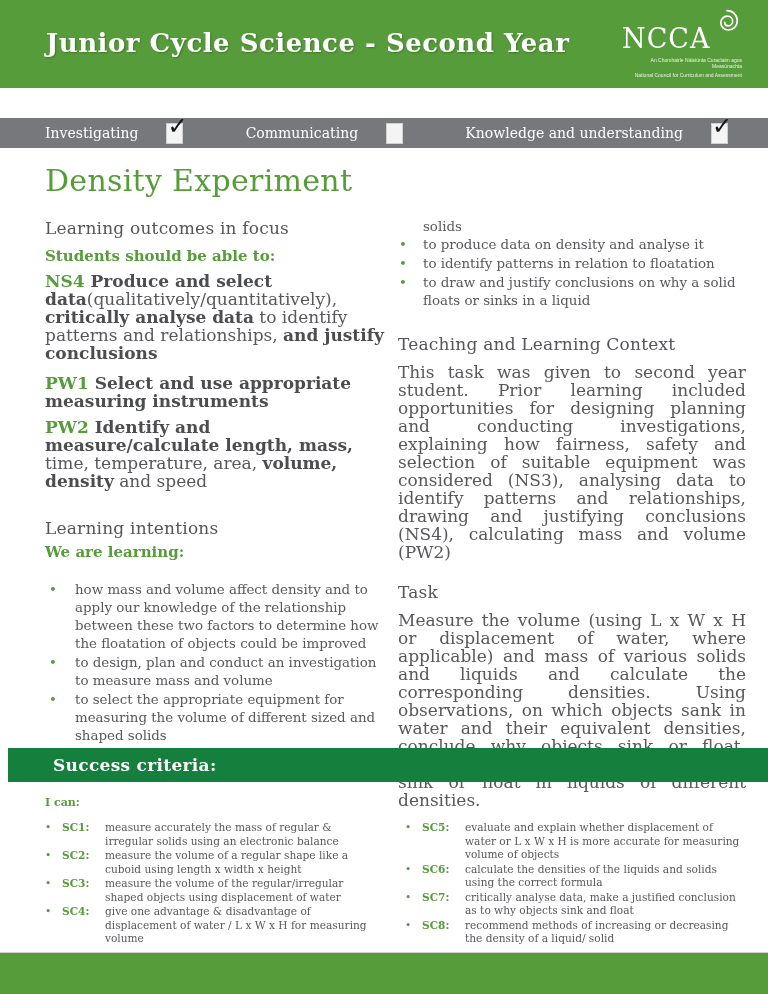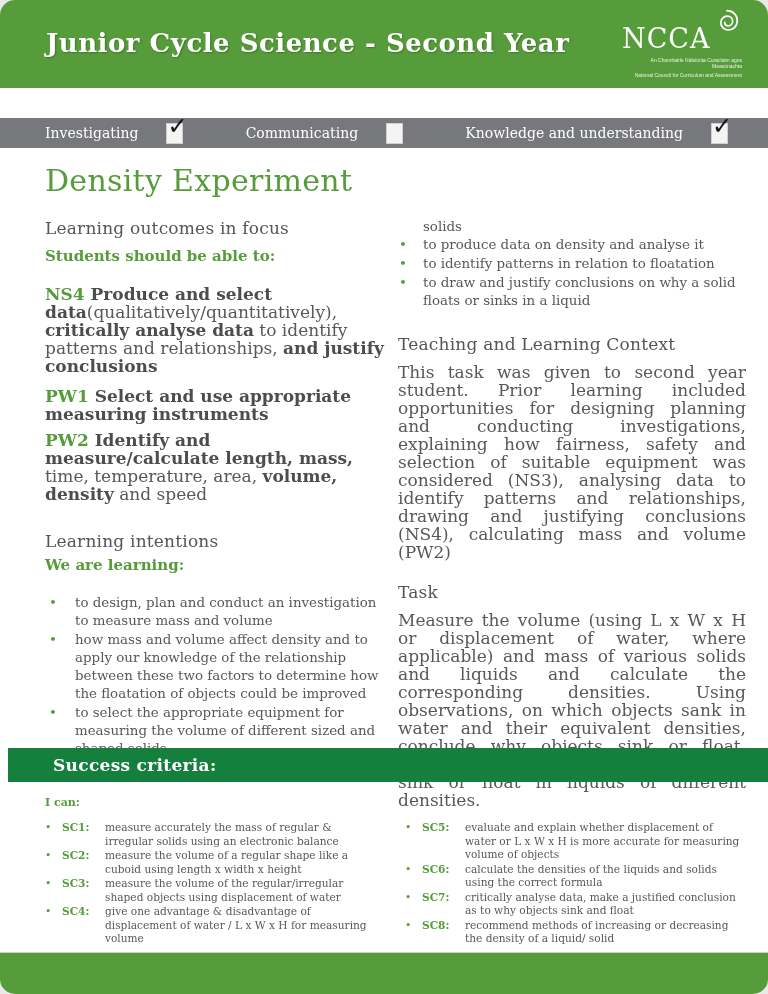--- a/index.html
+++ b/index.html
@@ -2,21 +2,20 @@
 <html><head>
 <meta charset="utf-8">
 <style>
   * { margin:0; padding:0; box-sizing:border-box; }
   html,body { background:#e9e9e9; }
   .page {
     position:relative; width:768px; height:994px; margin:0 auto;
     background:#ffffff; overflow:hidden;
     font-family:"DejaVu Serif","Liberation Serif",serif;
     color:#57585b;
-    border-radius:15px;
   }
 
   
   .header {
     position:absolute; top:0; left:0; width:768px; height:88px;
     background:#579c3b;
   }
   .header-title {
     position:absolute; left:46px; top:28px;
     font-size:26px; font-weight:700; color:#ffffff; letter-spacing:.5px;
@@ -50,21 +49,21 @@
     color:#141414; font-family:"DejaVu Sans",sans-serif;
   }
 
   
   .col-left  { position:absolute; left:45px;  top:163px; width:340px; }
   .col-right { position:absolute; left:398px; top:218px; width:348px; }
 
   .page-title { color:#579c3b; font-size:30px; font-weight:400; letter-spacing:.3px; margin-bottom:20px; }
 
   h3.sec { color:#545559; font-size:17px; font-weight:400; letter-spacing:.2px; margin-bottom:9px; }
-  h4.green { color:#579c3b; font-size:15px; font-weight:700; margin-bottom:20px; }
+  h4.green { color:#579c3b; font-size:15px; font-weight:700; margin-bottom:7px; }
 
   p.body { font-size:17px; line-height:18px; margin-bottom:12px; }
   .b { font-weight:700; color:#4c4d50; }
   .code { font-weight:700; color:#579c3b; }
 
   ul.dots { list-style:none; font-size:13.4px; line-height:18px; }
   ul.dots li { position:relative; padding-left:30px; margin-bottom:1px; }
   ul.dots li::before { content:"•"; position:absolute; left:4px; color:#579c3b; }
   .col-right ul.dots li { padding-left:25px; }
   .col-right ul.dots li::before { left:1px; }
@@ -145,22 +144,22 @@
     <p class="body"><span class="code">NS4</span><span class="b"> Produce and select data</span><span>(qualitatively/quantitatively), </span><span class="b">critically analyse data</span><span> to identify patterns and relationships, </span><span class="b">and justify conclusions</span></p>
 
     <p class="body" style="margin-bottom:8px"><span class="code">PW1</span><span class="b"> Select and use appropriate measuring instruments</span></p>
 
     <p class="body" style="margin-bottom:28px"><span class="code">PW2</span><span class="b"> Identify and measure/calculate length, mass,</span><span> time, temperature, area, </span><span class="b">volume, density</span><span> and speed</span></p>
 
     <h3 class="sec" style="margin-bottom:5px">Learning intentions</h3>
     <h4 class="green" style="margin-bottom:20px">We are learning:</h4>
 
     <ul class="dots">
+      <li>how mass and volume affect density and to apply our knowledge of the relationship between these two factors to determine how the floatation of objects could be improved</li>
       <li>to design, plan and conduct an investigation to measure mass and volume</li>
-      <li>how mass and volume affect density and to apply our knowledge of the relationship between these two factors to determine how the floatation of objects could be improved</li>
       <li>to select the appropriate equipment for measuring  the volume of different sized and shaped solids</li>
       <li>to calculate the density of both liquids and</li>
     </ul>
   </div>
 
   <div class="col-right">
     <div class="cont-line">solids</div>
     <ul class="dots">
       <li>to produce data on density and analyse it</li>
       <li>to identify patterns in relation to floatation</li>

